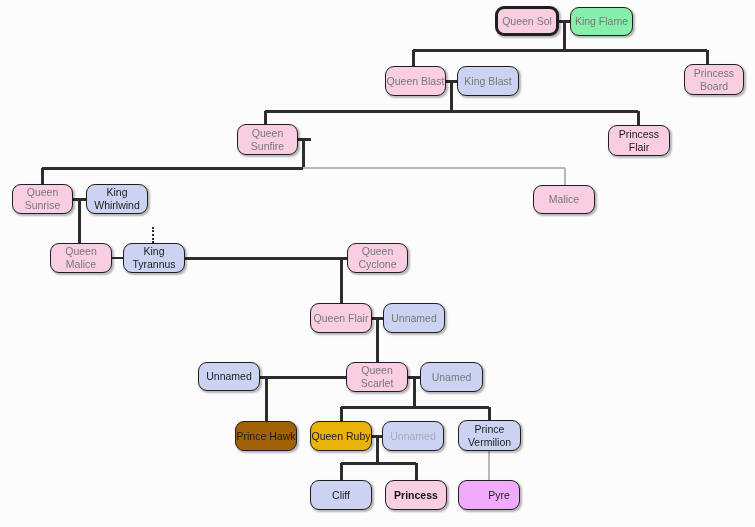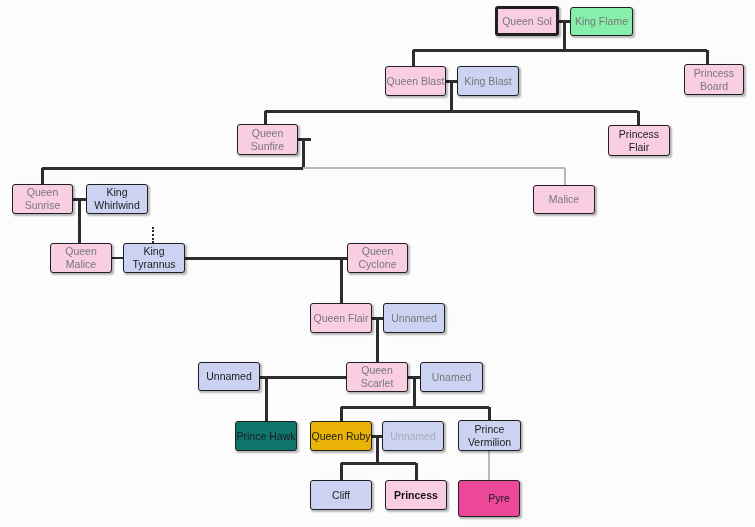--- a/index.html
+++ b/index.html
@@ -8,21 +8,21 @@
     width:755px;height:527px;
     background:#fcfcfc;
     overflow:hidden;
     font-family:"Liberation Sans", sans-serif;
   }
   .edge{position:absolute;}
   .node{
     position:absolute;
     box-sizing:border-box;
     border:1.6px solid #1f1f1f;
-    border-radius:3px;
+    border-radius:9px;
     display:flex;
     align-items:center;
     justify-content:center;
     text-align:center;
     font-size:10.5px;
     line-height:1.22;
     white-space:pre-line;
     box-shadow:1.5px 1.5px 2px rgba(0,0,0,0.28);
   }
   .node.thick{border-width:3px;}
@@ -92,21 +92,21 @@
     <div class="node t-black" style="left: 123px; top: 243px; width: 62px; height: 30px; background: rgb(204, 211, 242);">King
 Tyrannus</div>
     <div class="node t-gray" style="left: 347px; top: 243px; width: 61px; height: 30px; background: rgb(249, 205, 226);">Queen
 Cyclone</div>
     <div class="node t-gray" style="left: 310px; top: 303px; width: 62px; height: 30px; background: rgb(249, 205, 226);">Queen Flair</div>
     <div class="node t-gray" style="left: 383px; top: 303px; width: 62px; height: 30px; background: rgb(204, 211, 242);">Unnamed</div>
     <div class="node t-black" style="left: 198px; top: 362px; width: 62px; height: 29px; background: rgb(204, 211, 242);">Unnamed</div>
     <div class="node t-gray" style="left: 346px; top: 362px; width: 62px; height: 30px; background: rgb(249, 205, 226);">Queen
 Scarlet</div>
     <div class="node t-gray" style="left: 420px; top: 362px; width: 63px; height: 30px; background: rgb(204, 211, 242);">Unamed</div>
-    <div class="node t-black" style="left: 235px; top: 421px; width: 62px; height: 30px; background: #0f766e;">Prince Hawk</div>
+    <div class="node t-black" style="left: 235px; top: 421px; width: 62px; height: 30px; background: #a16207;">Prince Hawk</div>
     <div class="node t-black" style="left: 310px; top: 421px; width: 62px; height: 30px; background: #eab308;">Queen Ruby</div>
     <div class="node t-light" style="left: 382px; top: 421px; width: 62px; height: 30px; background: rgb(204, 211, 242);">Unnamed</div>
     <div class="node t-black" style="left: 310px; top: 480px; width: 62px; height: 30px; background: rgb(204, 211, 242);">Cliff</div>
     <div class="node t-black" style="left: 458px; top: 420px; width: 63px; height: 31px; background: rgb(204, 211, 242);">Prince
 Vermilion</div>
     <div class="node t-bold" style="left: 385px; top: 480px; width: 62px; height: 30px; background: rgb(249, 205, 226);">Princess</div>
-    <div class="node t-black" style="left: 458px; top: 480px; width: 62px; height: 37px; background: #ec4899; padding-left: 20px;">Pyre</div>
+    <div class="node t-black" style="left: 458px; top: 480px; width: 62px; height: 30px; background: #f0abfc; padding-left: 20px;">Pyre</div>
   </div>
 
 </body></html>

